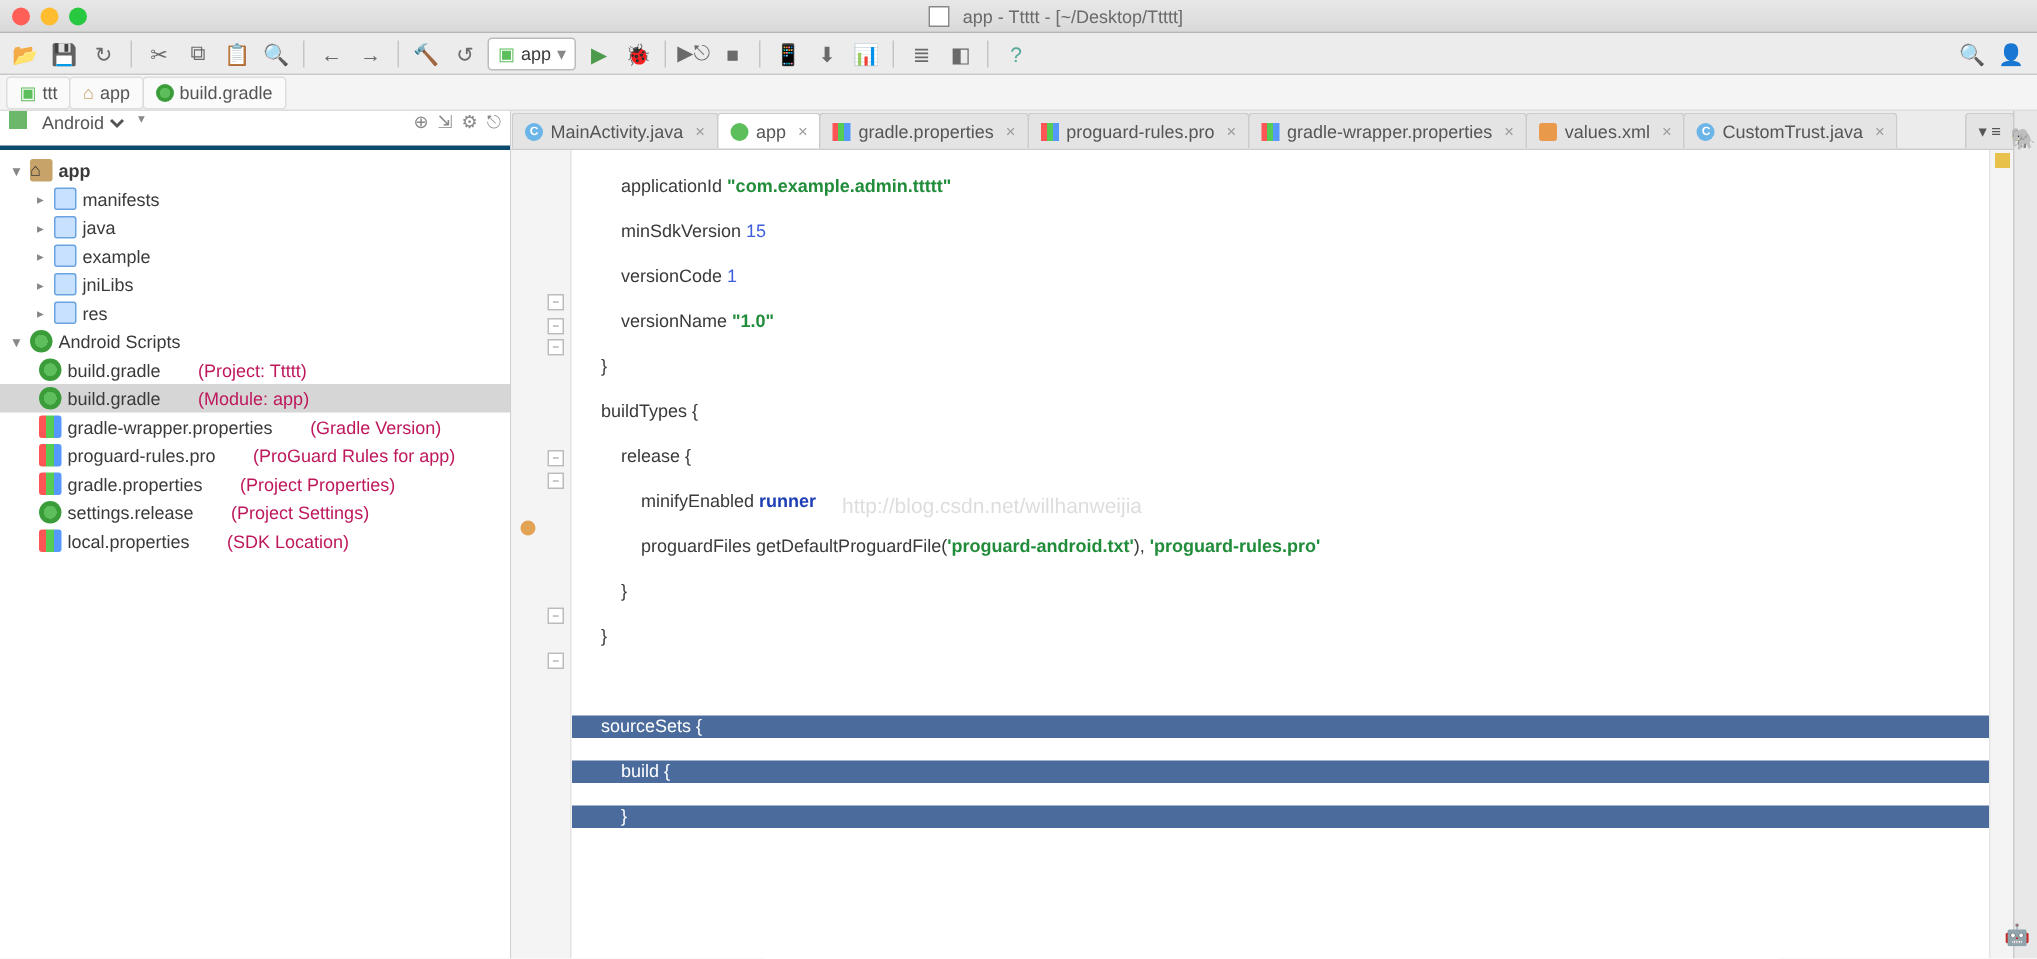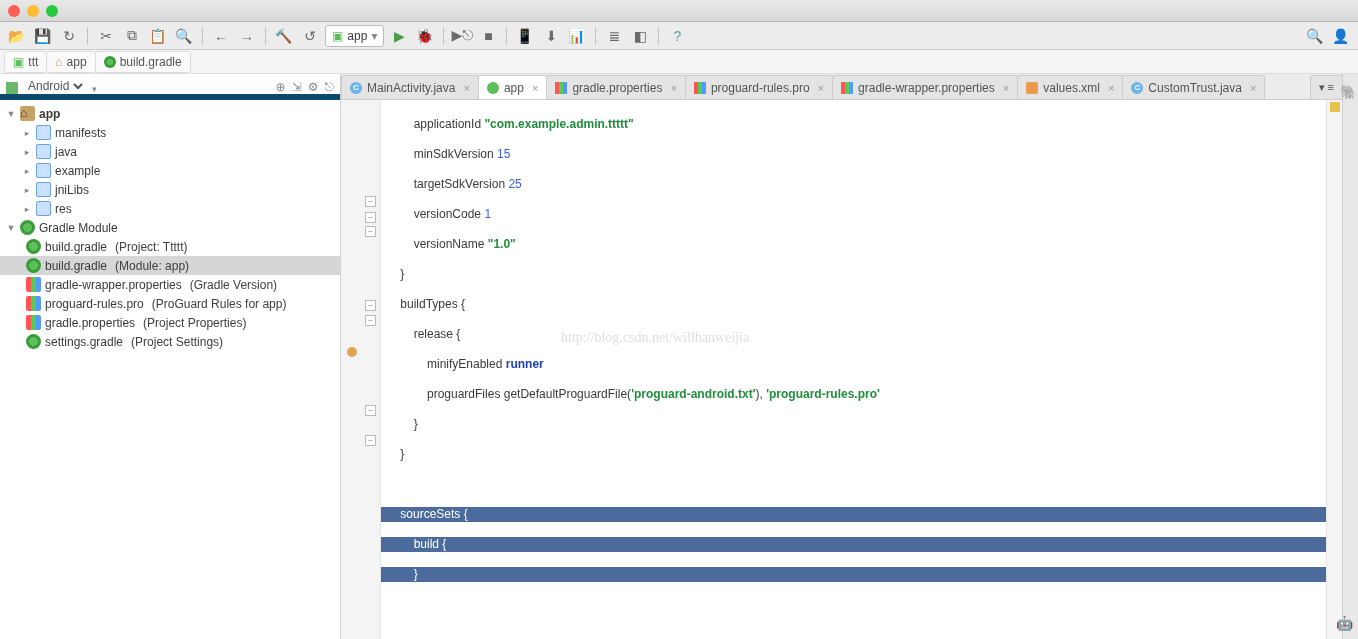--- a/index.html
+++ b/index.html
@@ -12,64 +12,68 @@
 .file-icon{display:inline-block;width:14px;height:14px;background:#fff;border:1px solid #888;margin-right:5px;vertical-align:middle}
 .toolbar{height:28px;background:#ececec;border-bottom:1px solid #c9c9c9;display:flex;align-items:center;padding:0 6px;gap:4px}
 .tbtn{width:22px;height:22px;display:flex;align-items:center;justify-content:center;color:#6a6a6a;cursor:pointer;border-radius:3px;font-size:14px}
 .tsep{width:1px;height:18px;background:#c5c5c5;margin:0 3px}
 .run-box{height:22px;border:1px solid #bbb;border-radius:3px;background:#fff;display:flex;align-items:center;padding:0 6px;gap:4px;font-size:11px}
 .toolbar-right{margin-left:auto;display:flex;align-items:center;gap:4px}
 .breadcrumb{height:24px;background:#f4f4f4;border-bottom:1px solid #ddd;display:flex;align-items:center;padding:0 4px;font-size:11px;color:#555}
 .crumb{display:flex;align-items:center;padding:0 8px;height:22px;border:1px solid #ddd;border-radius:3px;margin-right:-1px;background:#fafafa;gap:4px}
 .body-row{display:flex;height:565px}
 .sidebar{width:341px;background:#fff;border-right:1px solid #d0d0d0;display:flex;flex-direction:column}
-.proj-header{height:26px;border-bottom:6px solid #0c4a6e;display:flex;align-items:flex-end;padding:0 6px;gap:6px;color:#555}
+.proj-header{height:26px;border-bottom:3px solid #0c4a6e;display:flex;align-items:flex-start;padding:0 6px;gap:6px;color:#555}
 .proj-header .sel{font-family:inherit;font-size:12px;border:none;background:transparent;color:#555}
 .proj-header-right{margin-left:auto;display:flex;gap:6px;color:#888}
 .tree{flex:1;overflow:auto;padding:4px 0}
 .node{display:flex;align-items:center;height:19px;padding-left:6px;gap:4px;cursor:pointer;white-space:nowrap}
 .arrow{width:10px;color:#888;font-size:9px;display:inline-block;text-align:center}
 .ico{width:15px;height:15px;display:inline-block;border-radius:2px}.ico-folder{background:#c7e1ff;border:1px solid #6aa3e0}
 .ico-g{background:radial-gradient(circle,#5cbf5c 40%,#3a9d3a 41%);border-radius:50%}
 .ico-prop{background:linear-gradient(90deg,#f55 33%,#5c5 33% 66%,#59f 66%);}
-.node .lbl{color:#3a3a3a}.node .hint{color:#404040;margin-left:4px}
+.node .lbl{color:#3a3a3a}.node .hint{color:#be185d;margin-left:21px}
 .node.sel{background:#d6d6d6}
 .editor-area{flex:1;display:flex;flex-direction:column;background:#fff}
 .tabs{height:26px;background:#ececec;border-bottom:1px solid #ccc;display:flex;align-items:flex-end;overflow:hidden}
 .tab{height:24px;display:flex;align-items:center;padding:0 8px;gap:5px;border:1px solid #ccc;border-bottom:none;background:#e4e4e4;margin-right:-1px;font-size:11px;color:#555;cursor:pointer;border-radius:3px 3px 0 0}
 .tab.active{background:#fff}
 .tab .x{color:#999;font-size:11px;margin-left:3px}
 .tab .c-ico{width:12px;height:12px;border-radius:50%;background:#6bb5e8;display:inline-flex;align-items:center;justify-content:center;color:#fff;font-size:8px;font-weight:bold}
 .tab .g-ico{width:12px;height:12px;border-radius:50%;background:#5cbf5c}
 .tab .p-ico{width:12px;height:12px;background:linear-gradient(90deg,#f55 33%,#5c5 33% 66%,#59f 66%)}
 .tab .x-ico{width:12px;height:12px;background:#e89a4a;border-radius:2px}
 .editor-body{flex:1;display:flex;overflow:hidden;position:relative}
 .gutter{width:40px;background:#f4f4f4;border-right:1px solid #e5e5e5;position:relative}
 .fold{position:absolute;left:24px;width:11px;height:11px;border:1px solid #bbb;background:#fff;font-size:8px;line-height:9px;text-align:center;color:#888}
 .bp{position:absolute;left:6px;width:10px;height:10px;border-radius:50%;background:#e2a355}
 .code{flex:1;font-family:Menlo,Consolas,monospace;font-size:12px;line-height:15px;white-space:pre;overflow:auto;position:relative;padding:2px 0}
 .code-line{height:15px;padding-left:6px}
 .hl-block{background:#4a6b9b;color:#fff}
 .k{color:#1f3fb5;font-weight:bold}.s{color:#218c3a;font-weight:bold}.n{color:#3e5fdb}.g{color:#888}
-.watermark{position:absolute;top:230px;left:180px;color:rgba(120,120,120,.25);font-size:14px;font-family:Liberation Serif, serif;pointer-events:none}
+.watermark{position:absolute;top:230px;left:180px;color:rgba(120,120,120,.25);font-size:14px;font-family:Liberation Sans, sans-serif;pointer-events:none}
 .right-gutter{width:16px;background:#f4f4f4;border-left:1px solid #e5e5e5;position:relative}
 .right-gutter .warn{position:absolute;top:2px;right:2px;width:10px;height:10px;background:#e8c14a}
 .side-tool{width:16px;background:#e8e8e8;border-left:1px solid #ccc;writing-mode:vertical-rl;text-align:center;font-size:10px;color:#666;padding-top:6px}
 .side-tool .elephant{writing-mode:horizontal-tb;margin-top:4px;font-size:14px}
 .bug-icon{position:absolute;right:4px;bottom:8px;color:#6b9e3f;font-size:14px}
 .search-ico{font-size:14px;color:#777}
 </style>
 </head>
 <body>
 
 <div class="mac-titlebar">
   <div class="traffic">
     <span class="dot r"></span>
     <span class="dot y"></span>
     <span class="dot g"></span>
+  </div>
+  <div class="mac-title">
+    <span class="file-icon"></span>
+    <span>app - Ttttt - [~/Desktop/Ttttt]</span>
   </div>
 </div>
 
 <div class="toolbar">
   <span class="tbtn">📂</span>
   <span class="tbtn">💾</span>
   <span class="tbtn">↻</span>
   <span class="tsep"></span>
   <span class="tbtn">✂</span>
   <span class="tbtn">⧉</span>
@@ -164,21 +168,21 @@
           </div>
           <div class="node" style="padding-left: 22px;">
             <span class="arrow">▸</span>
             <span class="ico ico-folder"></span>
             <span class="lbl">res</span>
           </div>
         </div>
       <div class="node">
           <span class="arrow">▼</span>
           <span class="ico ico-g"></span>
-          <span class="lbl">Gradle Module</span>
+          <span class="lbl">Android Scripts</span>
         </div>
       <div id="gradle-nodes">
           <div class="node" style="padding-left: 26px;">
             <span class="ico ico-g"></span>
             <span class="lbl">build.gradle</span>
             <span class="hint">(Project: Ttttt)</span>
           </div>
           <div class="node sel" style="padding-left: 26px;">
             <span class="ico ico-g"></span>
             <span class="lbl">build.gradle</span>
@@ -194,22 +198,27 @@
             <span class="lbl">proguard-rules.pro</span>
             <span class="hint">(ProGuard Rules for app)</span>
           </div>
           <div class="node" style="padding-left: 26px;">
             <span class="ico ico-prop"></span>
             <span class="lbl">gradle.properties</span>
             <span class="hint">(Project Properties)</span>
           </div>
           <div class="node" style="padding-left: 26px;">
             <span class="ico ico-g"></span>
-            <span class="lbl">settings.gradle</span>
+            <span class="lbl">settings.release</span>
             <span class="hint">(Project Settings)</span>
+          </div>
+          <div class="node" style="padding-left: 26px;">
+            <span class="ico ico-prop"></span>
+            <span class="lbl">local.properties</span>
+            <span class="hint">(SDK Location)</span>
           </div>
         </div>
     </div>
   </div>
 
   <div class="editor-area">
     <div class="tabs" id="tabs">
         <div class="tab">
           <span class="c-ico">C</span>
           <span>MainActivity.java</span>
@@ -254,21 +263,20 @@
         <div class="fold" style="top:126px">−</div>
         <div class="fold" style="top:200px">−</div>
         <div class="fold" style="top:215px">−</div>
         <div class="bp" style="top:247px"></div>
         <div class="fold" style="top:305px">−</div>
         <div class="fold" style="top:335px">−</div>
       </div>
       <div class="code">
 <div class="code-line">        applicationId <span class="s">"com.example.admin.ttttt"</span></div>
 <div class="code-line">        minSdkVersion <span class="n">15</span></div>
-<div class="code-line">        targetSdkVersion <span class="n">25</span></div>
 <div class="code-line">        versionCode <span class="n">1</span></div>
 <div class="code-line">        versionName <span class="s">"1.0"</span></div>
 <div class="code-line">    }</div>
 <div class="code-line">    buildTypes {</div>
 <div class="code-line">        release {</div>
 <div class="code-line">            minifyEnabled <span class="k">runner</span></div>
 <div class="code-line">            proguardFiles getDefaultProguardFile(<span class="s">'proguard-android.txt'</span>), <span class="s">'proguard-rules.pro'</span></div>
 <div class="code-line">        }</div>
 <div class="code-line">    }</div>
 <div class="code-line">    </div>

